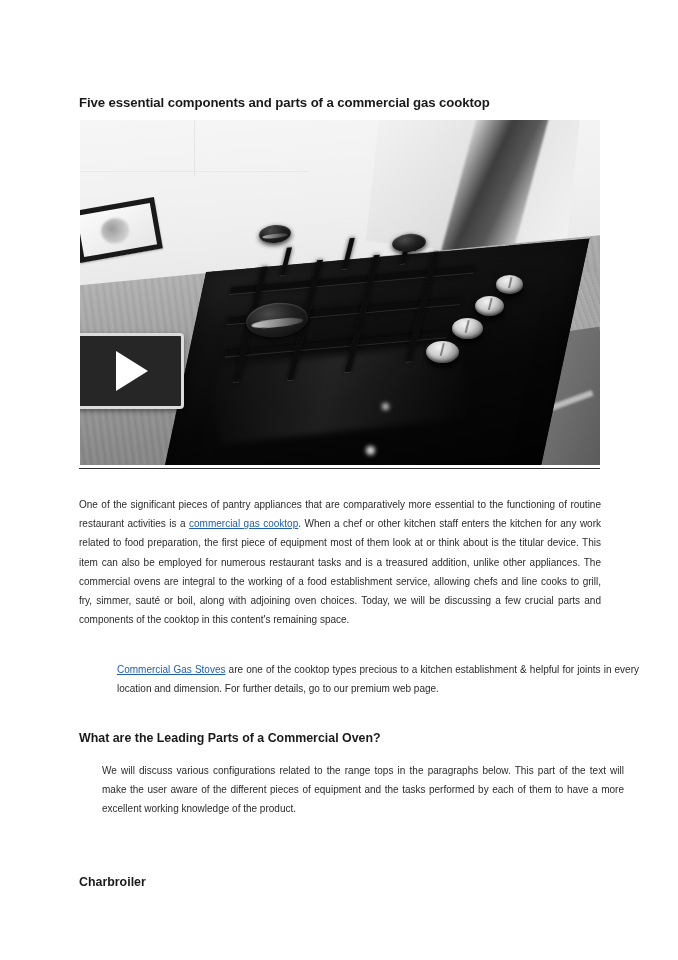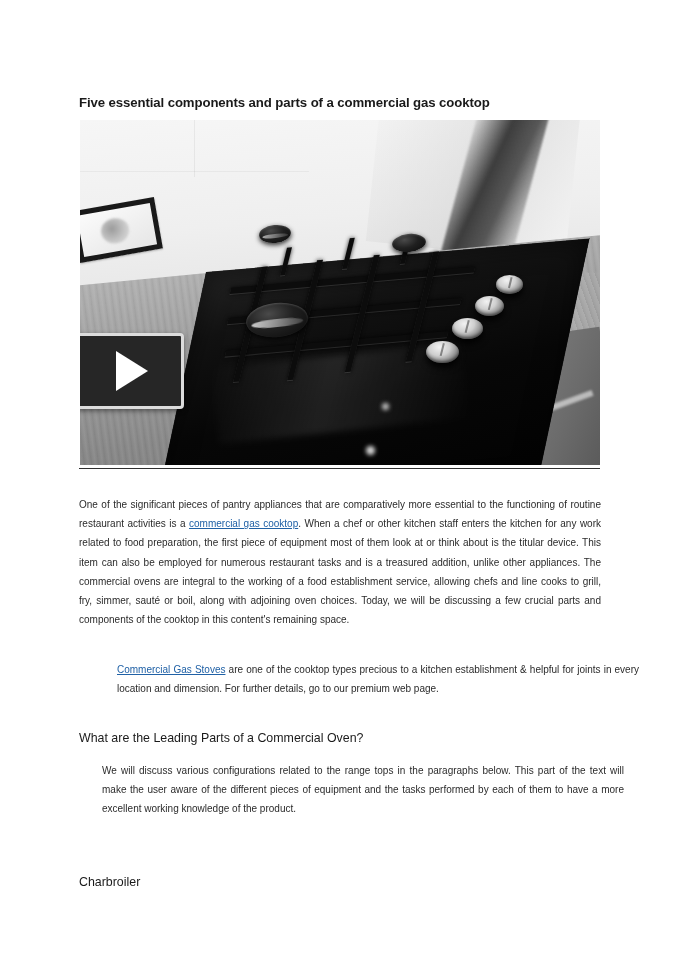--- a/index.html
+++ b/index.html
@@ -343,21 +343,21 @@
   }
   .p1 { top: 485px; }
   .p2 { top: 650px; margin-left: 38px; }
   .p3 { top: 751px; margin-left: 23px; }
 
   .subhead {
     position: absolute;
     left: 79px;
     width: 522px;
     font-size: 12.4px;
-    font-weight: normal;
+    font-weight: bold;
     color: #1a1a1a;
     line-height: 18px;
   }
   .sh1 { top: 719px; }
   .sh2 { top: 863px; }
 
   a.doclink {
     color: #2061a6;
     text-decoration: underline;
     cursor: pointer;

